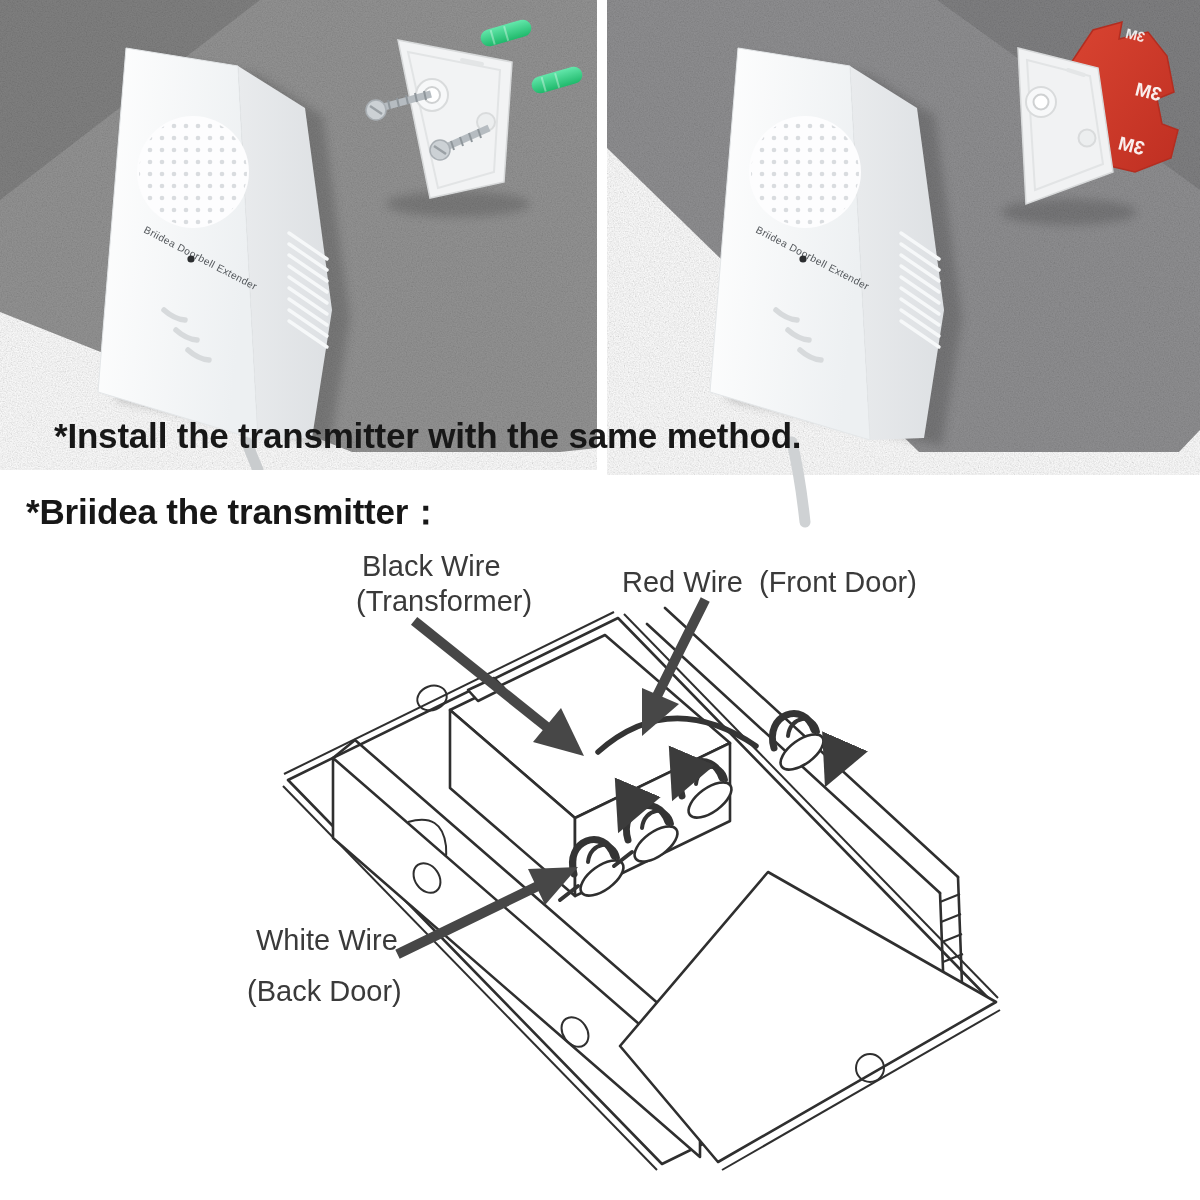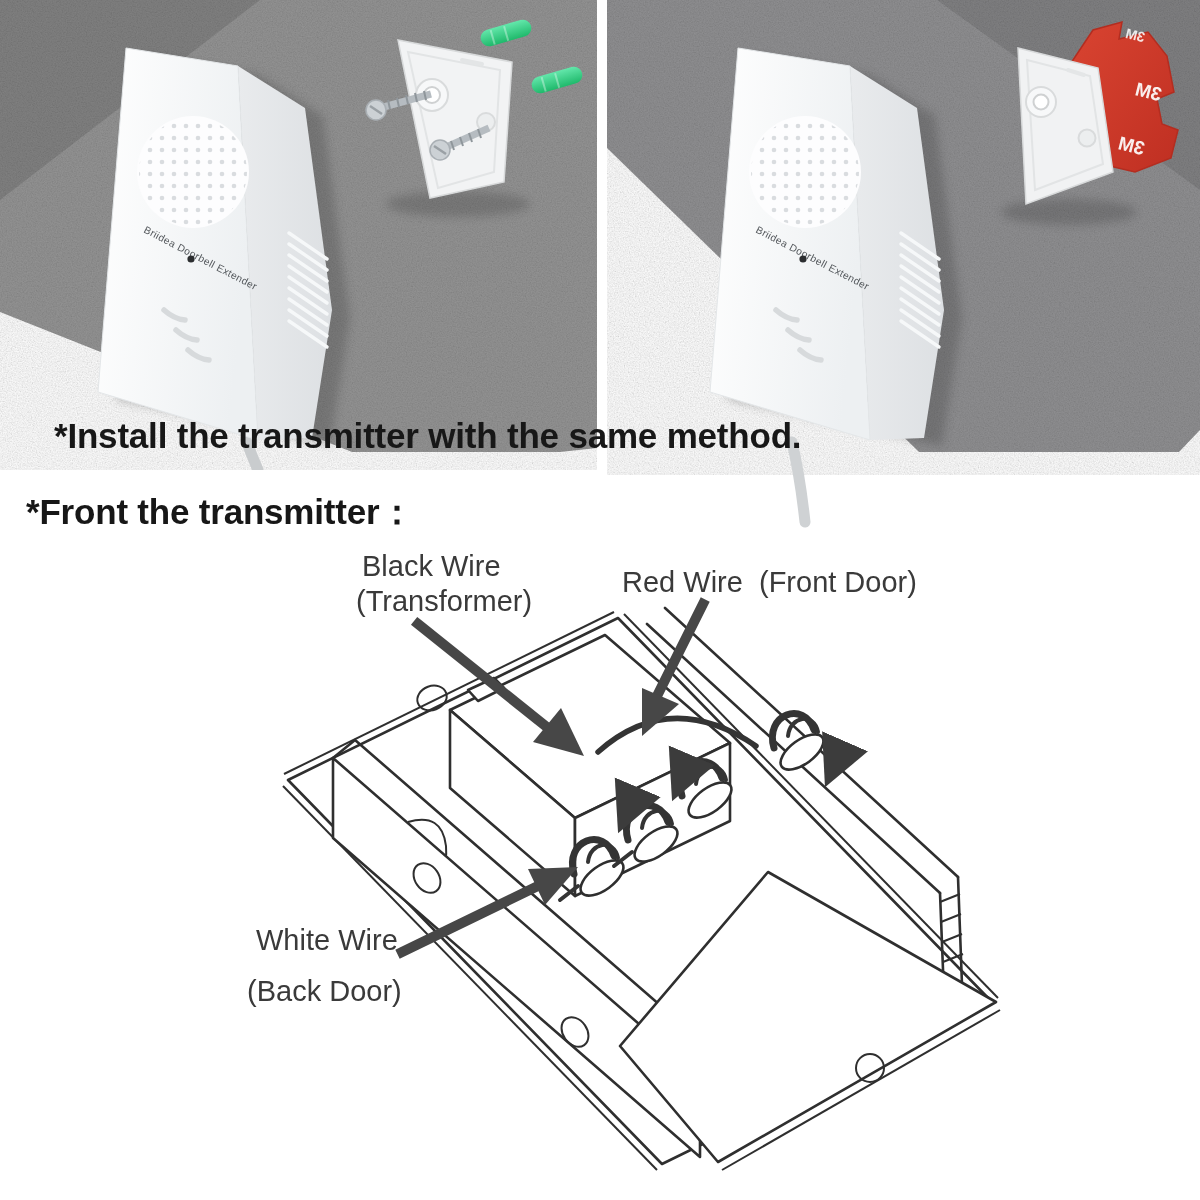--- a/index.html
+++ b/index.html
@@ -208,21 +208,21 @@
     <polygon points="411,48 491,68 506,172 419,204" fill="#f1f2f3" stroke="#d8dadb" stroke-width="1.5"></polygon>
     <polygon points="420,60 483,76 496,164 428,190" fill="none" stroke="#e2e4e5" stroke-width="2"></polygon>
     <line x1="461" y1="70" x2="477" y2="75" stroke="#e4e6e7" stroke-width="4" stroke-linecap="round"></line>
     <circle cx="434" cy="102" r="15" fill="#f7f8f9" stroke="#d9dbdc" stroke-width="2"></circle>
     <circle cx="434" cy="102" r="7.5" fill="#ffffff" stroke="#cfd1d2" stroke-width="2"></circle>
     <circle cx="480" cy="138" r="8.5" fill="#eceeef" stroke="#d9dbdc" stroke-width="2"></circle>
   </g>
 </svg>
 
 <div id="caption-install" class="abs">*Install the transmitter with the same method.</div>
-<div id="caption-wiring" class="abs">*Front the transmitter：</div>
+<div id="caption-wiring" class="abs">*Briidea the transmitter：</div>
 
 <svg id="diagram" class="abs" viewBox="0 0 950 660">
   <defs>
     <marker id="mh" markerWidth="12" markerHeight="12" refX="8" refY="5" orient="auto">
       <path d="M0,0 L10,5 L0,10 Z" fill="#3c3c3c"></path>
     </marker>
   </defs>
 
   <g>
     <polygon class="ink" points="468,78 842,462 512,624 138,240"></polygon>

